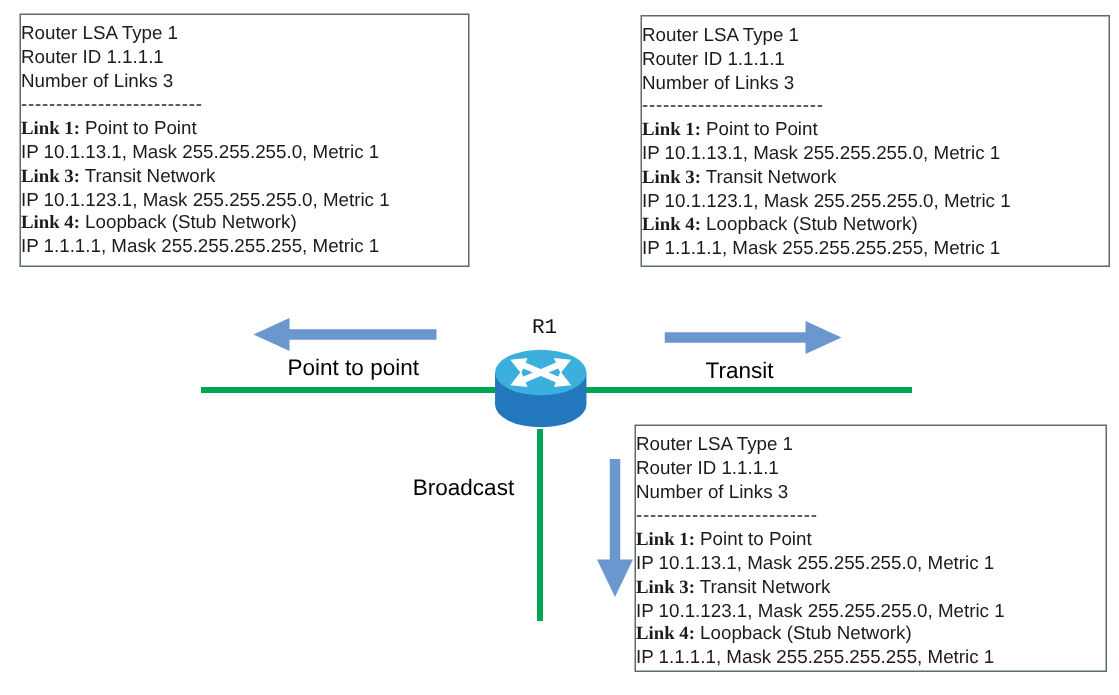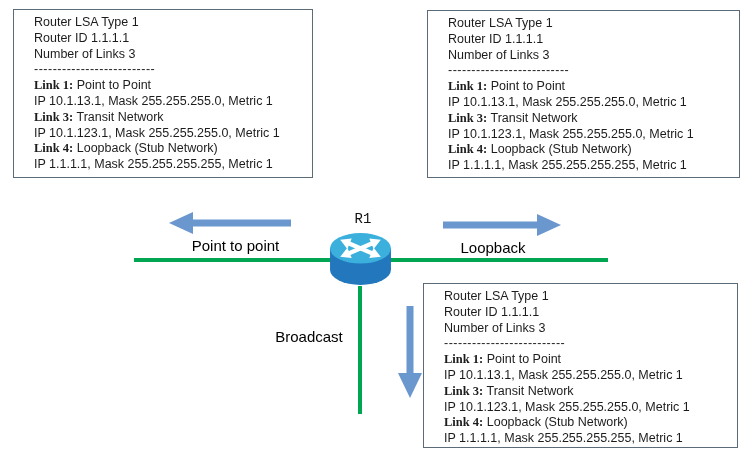--- a/index.html
+++ b/index.html
@@ -1,39 +1,39 @@
 <!DOCTYPE html>
 <html><head>
 <meta charset="utf-8">
 <style>
   html,body{margin:0;padding:0;background:#fff;}
   .stage{position:relative;width:746px;height:463px;background:#ffffff;
          font-family:"Liberation Sans",sans-serif;overflow:hidden;}
 
   
   .lsa-box{position:absolute;box-sizing:border-box;background:#fff;
-           border:1.5px solid #5b6b77;padding:5px 8px 0 20px;
+           border:1.5px solid #5b6b77;padding:5px 8px 0 0;
            font-size:12.5px;line-height:15.8px;color:#1c1c1c;}
   .lsa-box .ln{white-space:nowrap;}
   .lsa-box .ln b{font-weight:bold;font-family:Liberation Serif, serif;}
   .lsa-box .sep{letter-spacing:0.5px;}
   .box-tl{left:13px;top:9px;width:300px;height:169px;}
   .box-tr{left:427px;top:10px;width:313px;height:168px;}
   .box-br{left:423px;top:283px;width:315px;height:165px;}
 
   
   .link-line{position:absolute;background:#00a651;}
   .h-line{left:134px;top:258px;width:474px;height:4px;}
   .v-line{left:358px;top:286px;width:4px;height:128px;}
 
   
   .edge-label{position:absolute;font-size:15px;color:#000;text-align:center;}
   .lbl-ptp{left:173px;top:237px;width:125px;}
   .lbl-loop{left:438px;top:239px;width:110px;}
-  .lbl-bcast{left:269px;top:328px;width:80px;text-align:center;}
+  .lbl-bcast{left:269px;top:317px;width:80px;text-align:center;}
   .lbl-r1{position:absolute;left:346px;top:211px;width:34px;text-align:center;
           font-family:Liberation Mono, monospace;font-size:14px;color:#111;}
 
   
   .icon{position:absolute;display:block;}
   .arrow-left{left:169px;top:212px;}
   .arrow-right{left:443px;top:214px;}
   .arrow-down{left:398px;top:306px;}
   .router{left:328px;top:231px;}
 </style>
@@ -109,16 +109,16 @@
     <g fill="#ffffff">
       <polygon points="0,0 -10,-5.5 -10,5.5" transform="translate(52,8.6) rotate(-23)"></polygon>
       <polygon points="0,0 -10,-5.5 -10,5.5" transform="translate(12,25.4) rotate(157)"></polygon>
       <polygon points="0,0 -10,-5.5 -10,5.5" transform="translate(52,25.4) rotate(23)"></polygon>
       <polygon points="0,0 -10,-5.5 -10,5.5" transform="translate(12,8.6) rotate(-157)"></polygon>
     </g>
   </svg>
 
   <div class="lbl-r1">R1</div>
   <div class="edge-label lbl-ptp">Point to point</div>
-  <div class="edge-label lbl-loop">Loopback</div>
+  <div class="edge-label lbl-loop">Transit</div>
   <div class="edge-label lbl-bcast">Broadcast</div>
 
 </div>
 
 </body></html>

